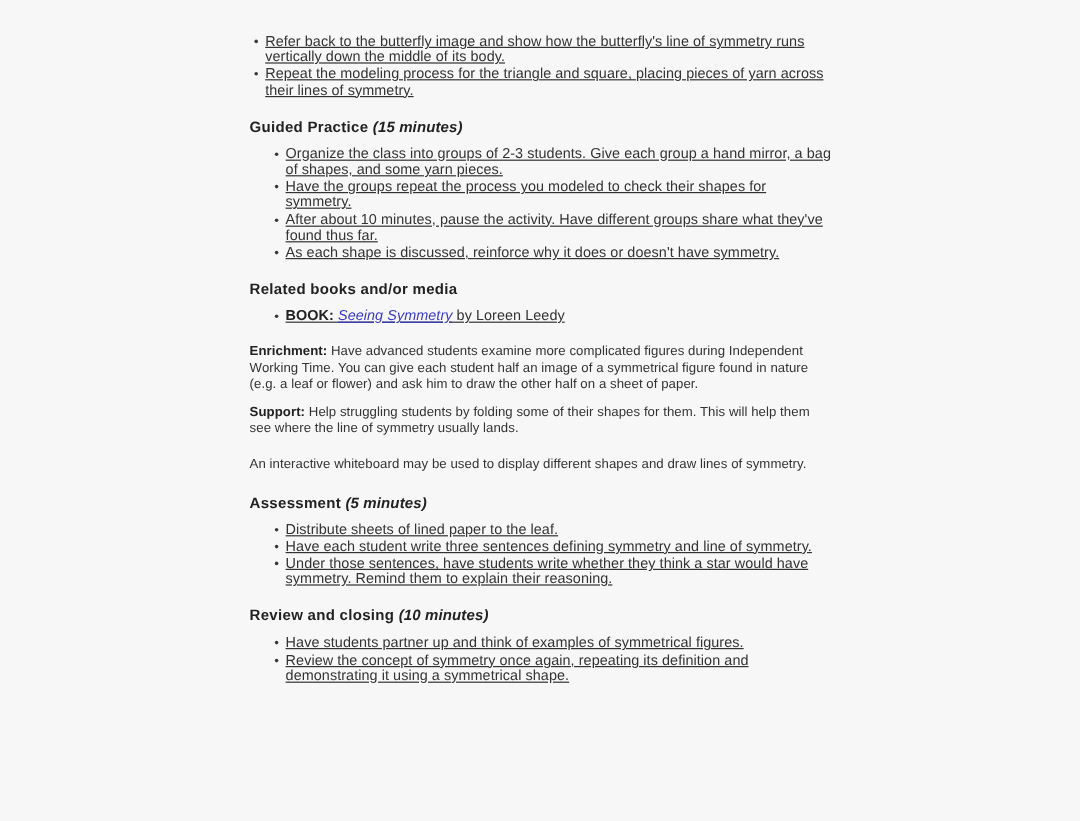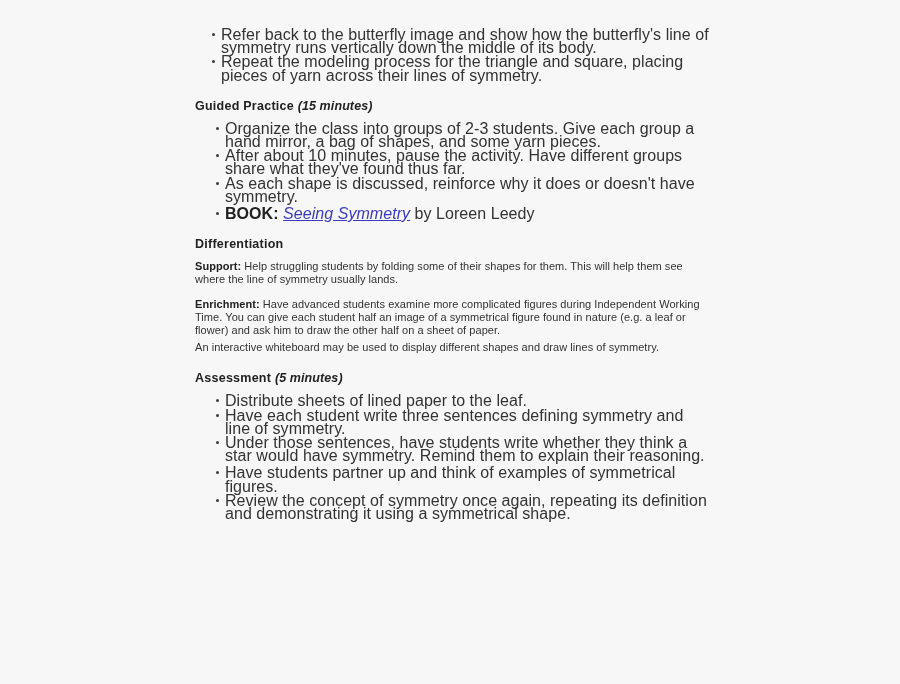--- a/index.html
+++ b/index.html
@@ -44,26 +44,27 @@
   .h-gap-bottom { margin-bottom: 8px; }
 
   
   ul.bullets {
     list-style: none;
     margin: 0;
     padding: 0;
   }
   ul.bullets li {
     position: relative;
-    font-size: 16px;
+    font-size: 12px;
     line-height: 13.2px;
     color: #333333;
     padding-left: 30px;
     margin: 0 0 1px 0;
     letter-spacing: 0.05px;
+    text-decoration: underline;
   }
   ul.bullets li::before {
     content: "";
     position: absolute;
     left: 21px;
     top: 5px;
     width: 3px;
     height: 3px;
     border-radius: 50%;
     background: #3a3a3a;
@@ -80,77 +81,82 @@
   p.para + p.para { margin-top: 11px; }
   .lbl { font-weight: bold; color: #222222; }
 
   
   a.booklink {
     color: #3a3ac4;
     font-style: italic;
     text-decoration: underline;
   }
 
-  .sec { margin: 4px; }
+  .sec { margin: 17px; }
 </style>
 </head>
 <body>
 
 <div class="page">
   <div class="content">
 
     <ul class="bullets">
       <li>Refer back to the butterfly image and show how the butterfly's line of symmetry runs vertically down the middle of its body.</li>
       <li>Repeat the modeling process for the triangle and square, placing pieces of yarn across their lines of symmetry.</li>
     </ul>
 
     <div class="sec">
       <h2 class="heading h-gap-top h-gap-bottom">
         <span>Guided Practice</span>
         <span class="time">(15 minutes)</span>
       </h2>
       <ul class="bullets">
         <li>Organize the class into groups of 2-3 students. Give each group a hand mirror, a bag of shapes, and some yarn pieces.</li>
+        <li>Have the groups repeat the process you modeled to check their shapes for symmetry.</li>
         <li>After about 10 minutes, pause the activity. Have different groups share what they've found thus far.</li>
         <li>As each shape is discussed, reinforce why it does or doesn't have symmetry.</li>
       </ul>
     </div>
 
 
     <div class="sec">
+      <h2 class="heading h-gap-top h-gap-bottom">
+        <span>Related books and/or media</span>
+      </h2>
       <ul class="bullets">
         <li><span class="lbl">BOOK:</span> <a class="booklink" href="#">Seeing Symmetry</a><span> by Loreen Leedy</span></li>
       </ul>
     </div>
 
     <div class="sec">
-      <h2 class="heading h-gap-top h-gap-bottom">
-        <span>Differentiation</span>
-      </h2>
+      <p class="para"><span class="lbl">Enrichment:</span><span> Have advanced students examine more complicated figures during Independent Working Time. You can give each student half an image of a symmetrical figure found in nature (e.g. a leaf or flower) and ask him to draw the other half on a sheet of paper.</span></p>
       <p class="para"><span class="lbl">Support:</span><span> Help struggling students by folding some of their shapes for them. This will help them see where the line of symmetry usually lands.</span></p>
-      <p class="para"><span class="lbl">Enrichment:</span><span> Have advanced students examine more complicated figures during Independent Working Time. You can give each student half an image of a symmetrical figure found in nature (e.g. a leaf or flower) and ask him to draw the other half on a sheet of paper.</span></p>
     </div>
 
     <div class="sec">
       <p class="para">An interactive whiteboard may be used to display different shapes and draw lines of symmetry.</p>
     </div>
 
     <div class="sec">
       <h2 class="heading h-gap-top h-gap-bottom">
         <span>Assessment</span>
         <span class="time">(5 minutes)</span>
       </h2>
       <ul class="bullets">
         <li>Distribute sheets of lined paper to the leaf.</li>
         <li>Have each student write three sentences defining symmetry and line of symmetry.</li>
         <li>Under those sentences, have students write whether they think a star would have symmetry. Remind them to explain their reasoning.</li>
       </ul>
     </div>
 
     <div class="sec">
+      <h2 class="heading h-gap-top h-gap-bottom">
+        <span>Review and closing</span>
+        <span class="time">(10 minutes)</span>
+      </h2>
       <ul class="bullets">
         <li>Have students partner up and think of examples of symmetrical figures.</li>
         <li>Review the concept of symmetry once again, repeating its definition and demonstrating it using a symmetrical shape.</li>
       </ul>
     </div>
 
   </div>
 </div>
 
 </body></html>

